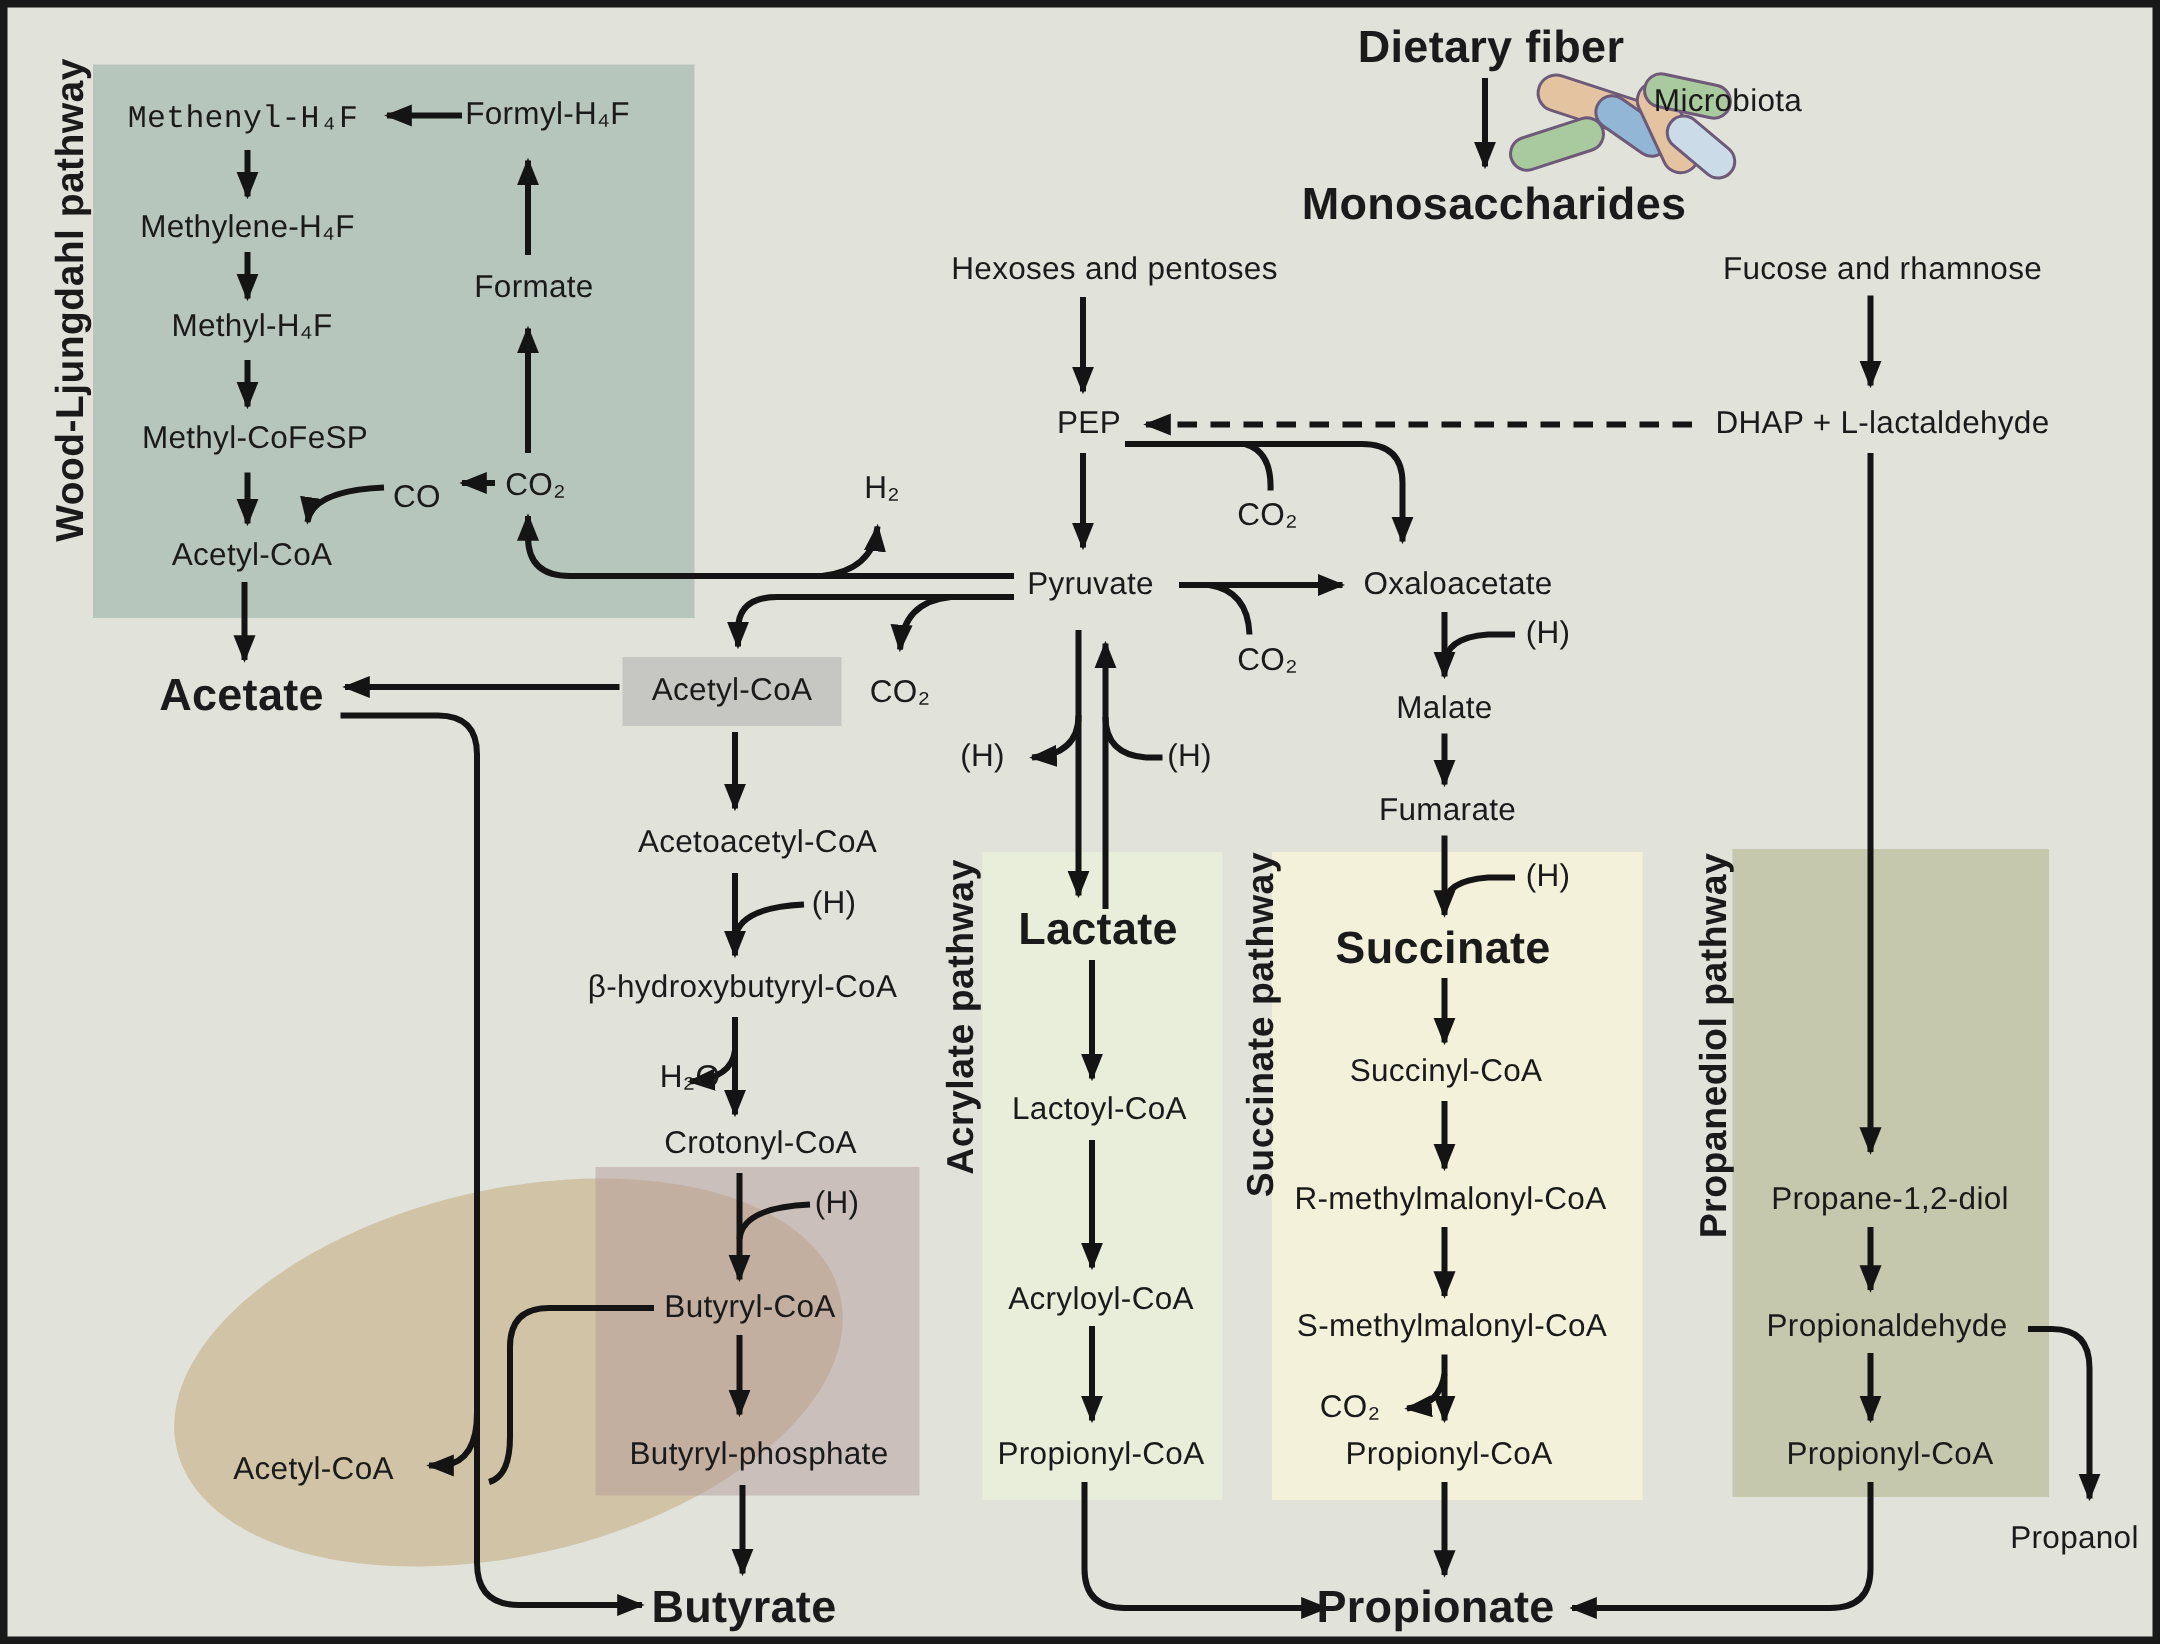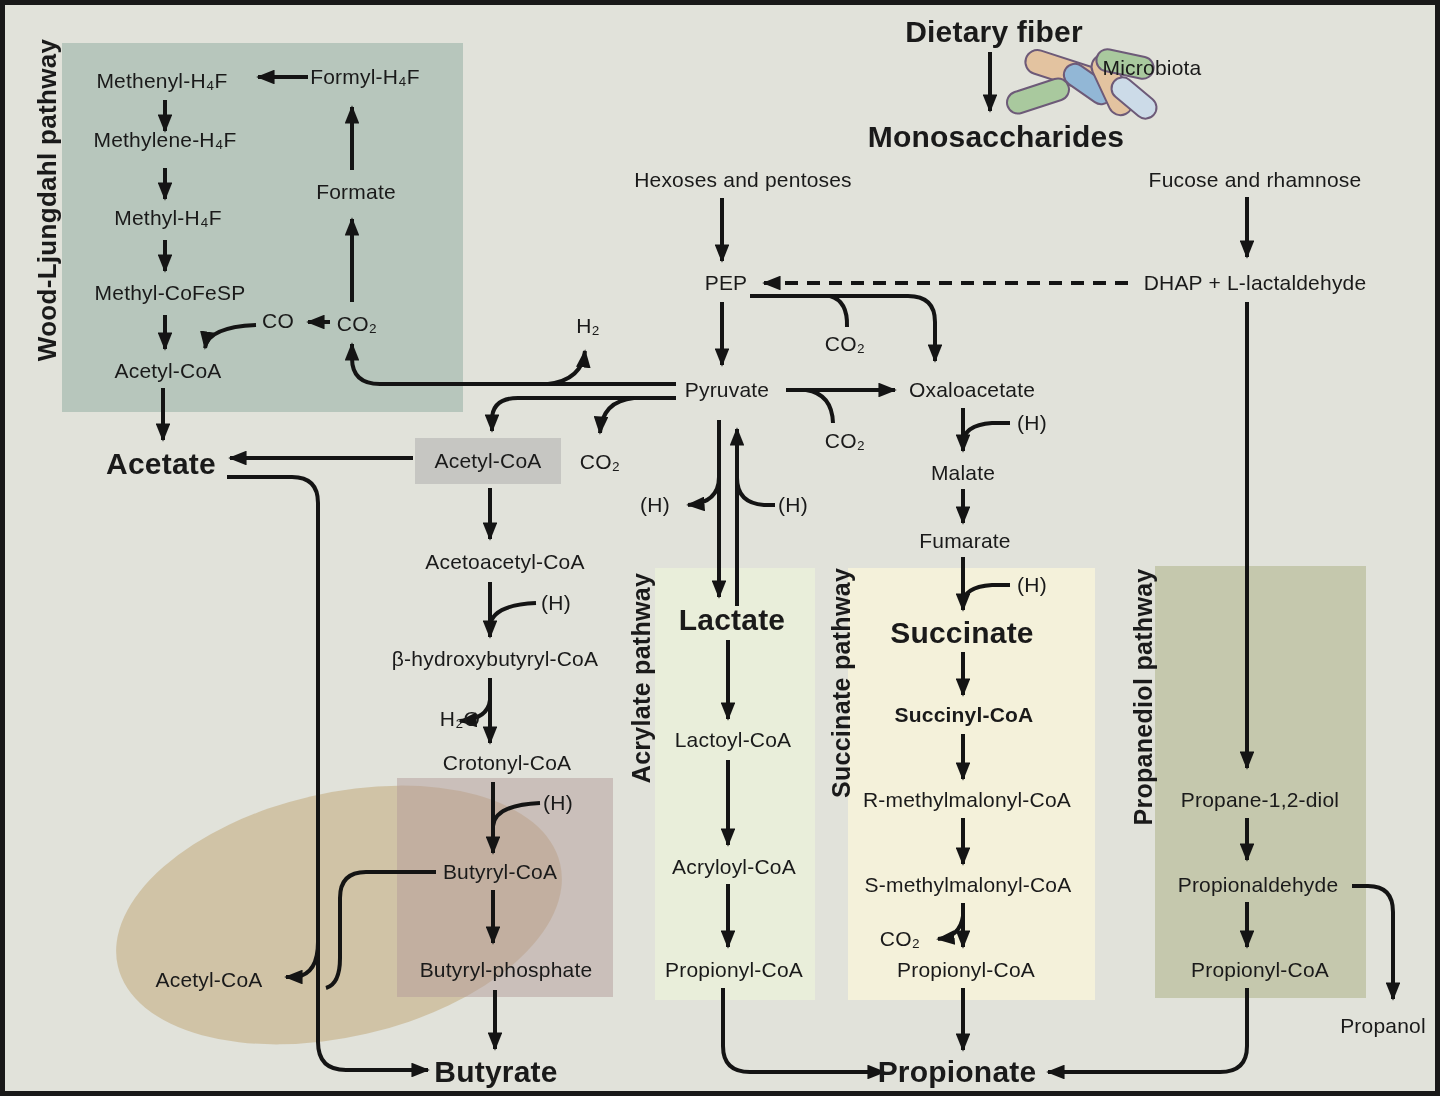--- a/index.html
+++ b/index.html
@@ -144,28 +144,28 @@
   <div class="lbl" style="left:588px; top:326px;">H₂</div>
   <div class="lbl" style="left:727px; top:390px;">Pyruvate</div>
   <div class="lbl" style="left:972px; top:390px;">Oxaloacetate</div>
   <div class="lbl" style="left:845px; top:344px;">CO₂</div>
   <div class="lbl" style="left:845px; top:441px;">CO₂</div>
   <div class="lbl" style="left:1032px; top:423px;">(H)</div>
   <div class="lbl" style="left:963px; top:473px;">Malate</div>
   <div class="lbl" style="left:965px; top:541px;">Fumarate</div>
   <div class="lbl" style="left:1032px; top:585px;">(H)</div>
 
-  <div class="lbl" style="left:162px; top:81px;">Methenyl-H₄F</div>
+  <div class="lbl" style="left:162px; top:81px;font-family:Liberation Mono, monospace;">Methenyl-H₄F</div>
   <div class="lbl" style="left:365px; top:77px;">Formyl-H₄F</div>
-  <div class="lbl" style="left:165px; top:140px;">Methylene-H₄F</div>
+  <div class="lbl" style="left:165px; top:152px;">Methylene-H₄F</div>
   <div class="lbl" style="left:168px; top:218px;">Methyl-H₄F</div>
   <div class="lbl" style="left:170px; top:293px;">Methyl-CoFeSP</div>
   <div class="lbl" style="left:168px; top:371px;">Acetyl-CoA</div>
   <div class="lbl" style="left:356px; top:192px;">Formate</div>
-  <div class="lbl" style="left:278px; top:321px;">CO</div>
+  <div class="lbl" style="left:278px; top:332px;">CO</div>
   <div class="lbl" style="left:357px; top:324px;">CO₂</div>
   <div class="lbl b" style="left:161px; top:464px;">Acetate</div>
 
   <div class="lbl" style="left:488px; top:461px;">Acetyl-CoA</div>
   <div class="lbl" style="left:600px; top:462px;">CO₂</div>
   <div class="lbl" style="left:655px; top:505px;">(H)</div>
   <div class="lbl" style="left:793px; top:505px;">(H)</div>
   <div class="lbl" style="left:505px; top:562px;">Acetoacetyl-CoA</div>
   <div class="lbl" style="left:556px; top:603px;">(H)</div>
   <div class="lbl" style="left:495px; top:659px;">β-hydroxybutyryl-CoA</div>
@@ -176,21 +176,21 @@
   <div class="lbl" style="left:506px; top:970px;">Butyryl-phosphate</div>
   <div class="lbl" style="left:209px; top:980px;">Acetyl-CoA</div>
   <div class="lbl b" style="left:496px; top:1072px;">Butyrate</div>
 
   <div class="lbl b" style="left:732px; top:620px;">Lactate</div>
   <div class="lbl" style="left:733px; top:740px;">Lactoyl-CoA</div>
   <div class="lbl" style="left:734px; top:867px;">Acryloyl-CoA</div>
   <div class="lbl" style="left:734px; top:970px;">Propionyl-CoA</div>
 
   <div class="lbl b" style="left:962px; top:633px;">Succinate</div>
-  <div class="lbl" style="left:964px; top:715px;font-weight:bold;">Succinyl-CoA</div>
+  <div class="lbl" style="left:964px; top:715px;">Succinyl-CoA</div>
   <div class="lbl" style="left:967px; top:800px;">R-methylmalonyl-CoA</div>
   <div class="lbl" style="left:968px; top:885px;">S-methylmalonyl-CoA</div>
   <div class="lbl" style="left:900px; top:939px;">CO₂</div>
   <div class="lbl" style="left:966px; top:970px;">Propionyl-CoA</div>
   <div class="lbl b" style="left:957px; top:1072px;">Propionate</div>
 
   <div class="lbl" style="left:1260px; top:800px;">Propane-1,2-diol</div>
   <div class="lbl" style="left:1258px; top:885px;">Propionaldehyde</div>
   <div class="lbl" style="left:1260px; top:970px;">Propionyl-CoA</div>
   <div class="lbl" style="left:1383px; top:1026px;">Propanol</div>

